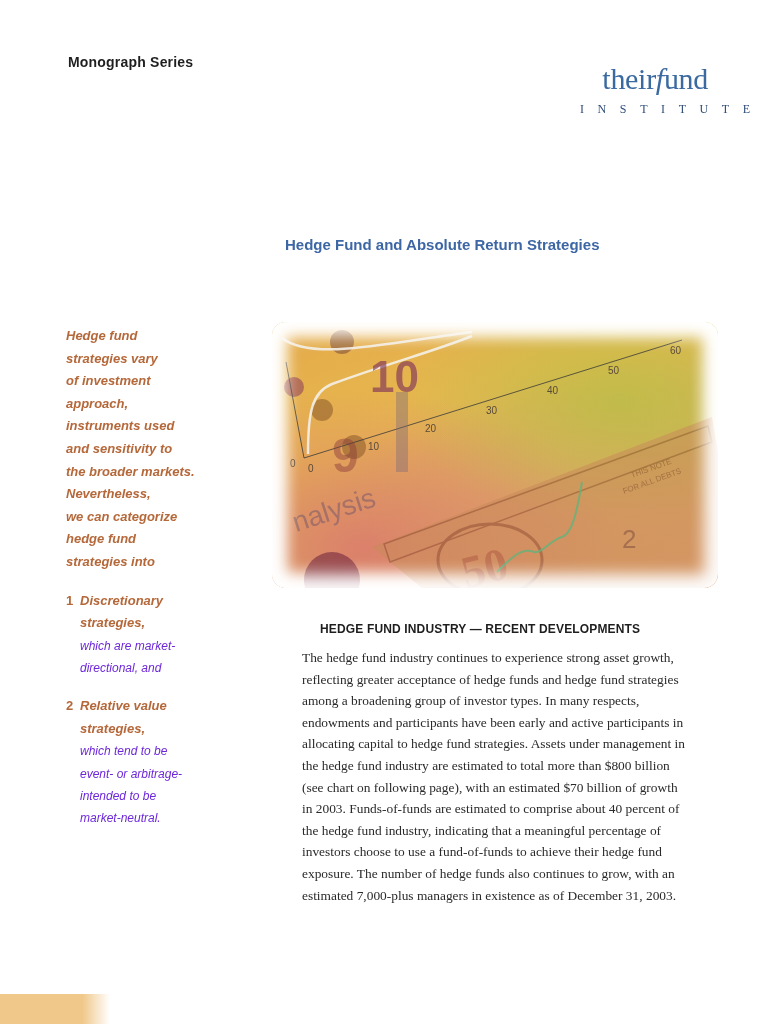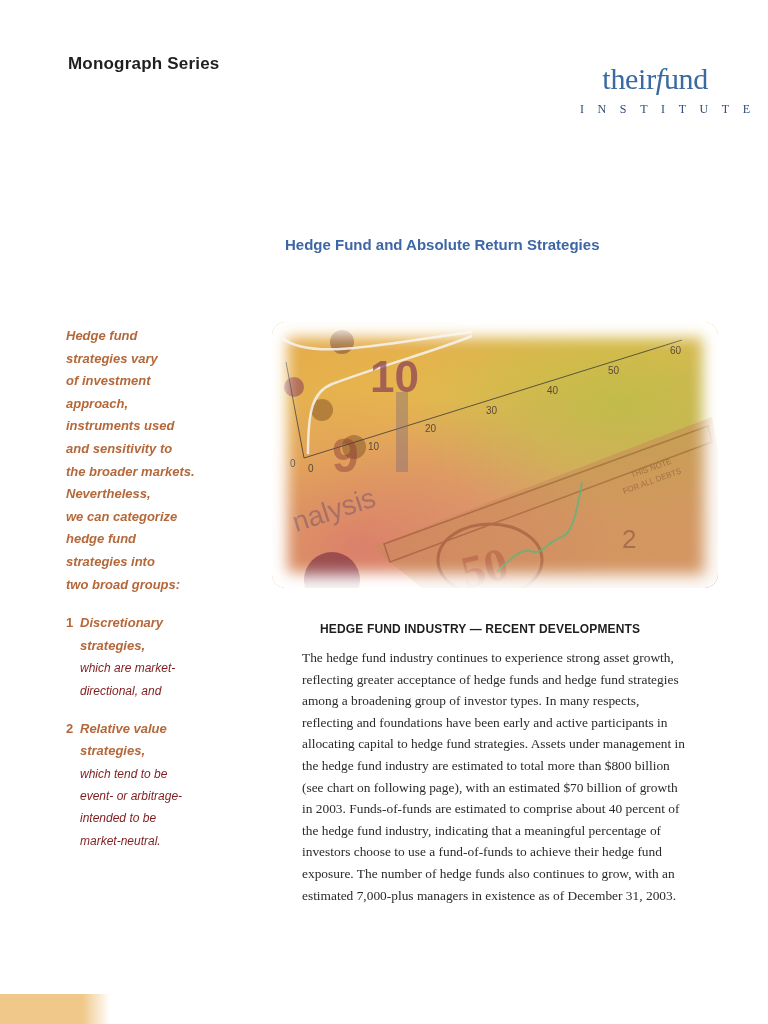--- a/index.html
+++ b/index.html
@@ -13,21 +13,21 @@
       position: relative;
       overflow: hidden;
       font-family: "Liberation Sans", sans-serif;
     }
     .series-label {
       position: absolute;
       left: 68px;
       top: 54px;
       font-family: "Liberation Sans", sans-serif;
       font-weight: bold;
-      font-size: 17px;
+      font-size: 14px;
       color: #1f1f1f;
       letter-spacing: 0.2px;
     }
     .logo {
       position: absolute;
       left: 532px;
       top: 62px;
       width: 176px;
       text-align: right;
     }
@@ -77,21 +77,21 @@
     .list-item + .list-item { margin-top: 16px; }
     .list-num {
       position: absolute;
       left: 0;
       top: 0;
       font-style: normal;
       font-weight: bold;
     }
     .list-desc {
       font-weight: normal;
-      color: #7f1d1d;
+      color: #6d28d9;
       font-size: 12px;
       line-height: 22.2px;
     }
     .hero {
       position: absolute;
       left: 272px;
       top: 322px;
       width: 446px;
       height: 266px;
       border-radius: 14px;
@@ -161,21 +161,20 @@
     <span class="line">strategies vary</span>
     <span class="line">of investment</span>
     <span class="line">approach,</span>
     <span class="line">instruments used</span>
     <span class="line">and sensitivity to</span>
     <span class="line">the broader markets.</span>
     <span class="line">Nevertheless,</span>
     <span class="line">we can categorize</span>
     <span class="line">hedge fund</span>
     <span class="line">strategies into</span>
-    <span class="line">two broad groups:</span>
   </div>
   <div class="sidebar-list">
     <div class="list-item">
       <span class="list-num">1</span>
       <span class="line">Discretionary</span>
       <span class="line">strategies,</span>
       <span class="line list-desc">which are market-</span>
       <span class="line list-desc">directional, and</span>
     </div>
     <div class="list-item">
@@ -237,21 +236,21 @@
     </g>
   </svg>
 </div>
 
 <div class="section-heading">HEDGE FUND INDUSTRY — RECENT DEVELOPMENTS</div>
 
 <div class="body-text">
   <span class="line">The hedge fund industry continues to experience strong asset growth,</span>
   <span class="line">reflecting greater acceptance of hedge funds and hedge fund strategies</span>
   <span class="line">among a broadening group of investor types. In many respects,</span>
-  <span class="line">reflecting and foundations have been early and active participants in</span>
+  <span class="line">endowments and participants have been early and active participants in</span>
   <span class="line">allocating capital to hedge fund strategies. Assets under management in</span>
   <span class="line">the hedge fund industry are estimated to total more than $800 billion</span>
   <span class="line">(see chart on following page), with an estimated $70 billion of growth</span>
   <span class="line">in 2003. Funds-of-funds are estimated to comprise about 40 percent of</span>
   <span class="line">the hedge fund industry, indicating that a meaningful percentage of</span>
   <span class="line">investors choose to use a fund-of-funds to achieve their hedge fund</span>
   <span class="line">exposure. The number of hedge funds also continues to grow, with an</span>
   <span class="line">estimated 7,000-plus managers in existence as of December 31, 2003.</span>
 </div>
 

